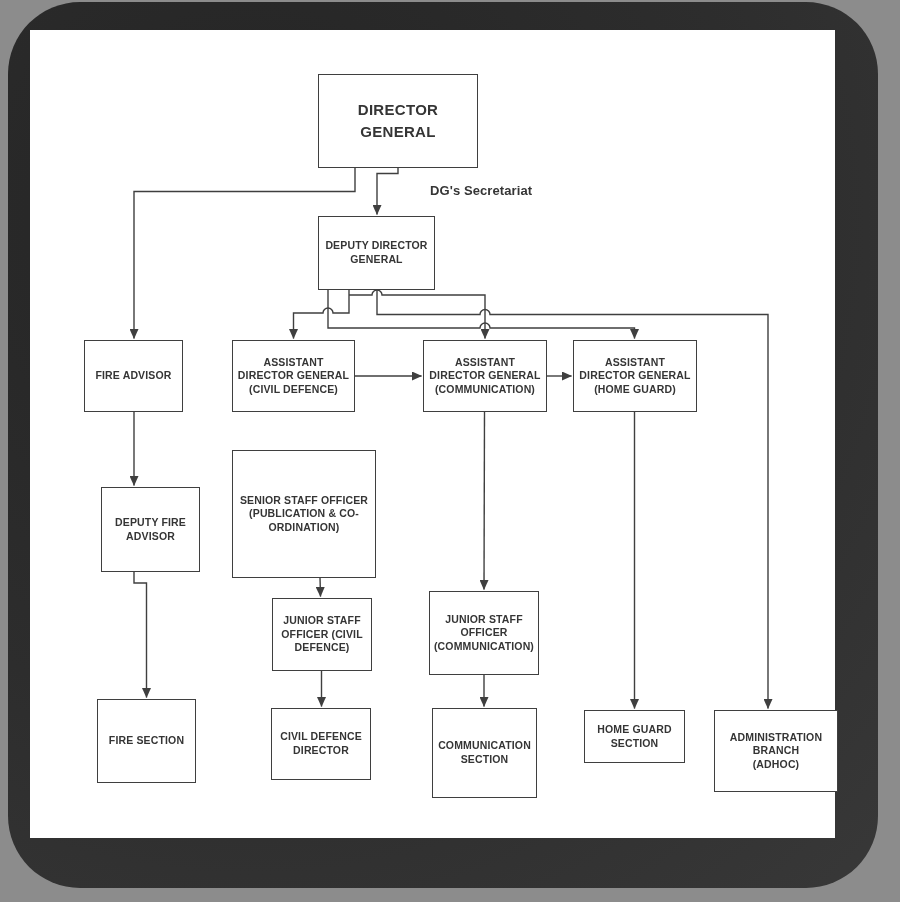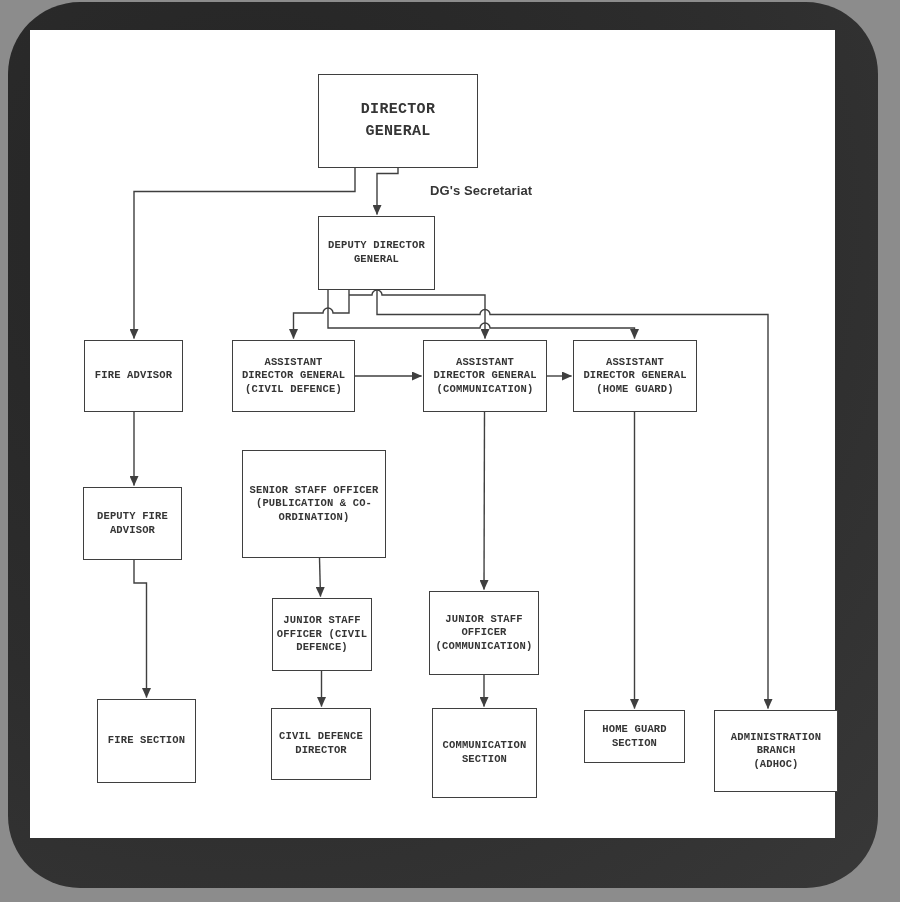--- a/index.html
+++ b/index.html
@@ -22,21 +22,20 @@
   svg.wires path.wire{fill:none;stroke:var(--line,#3f3f3f);stroke-width:1.4px;}
   .node{
     position:absolute;box-sizing:border-box;
     border:1.4px solid var(--box_border,#3f3f3f);
     background:var(--page,#ffffff);
     display:flex;align-items:center;justify-content:center;
     text-align:center;white-space:pre-line;
     font-weight:bold;font-size:10.5px;line-height:1.3;
     letter-spacing:.15px;color:var(--text,#353535);
     padding:0 2px;
-    font-family:Liberation Mono, monospace;
   }
   .node.dg{font-size:15px;line-height:1.45;letter-spacing:.3px;}
   .float-label{
     position:absolute;font-weight:bold;font-size:13px;
     color:var(--text,#353535);white-space:nowrap;letter-spacing:.1px;
   }
 </style>
 </head>
 <body>
 
@@ -95,26 +94,26 @@
 DIRECTOR GENERAL
 (COMMUNICATION)</span>
   </div>
 
   <div class="node" style="left:573px;top:340px;width:124px;height:72px">
     <span>ASSISTANT
 DIRECTOR GENERAL
 (HOME GUARD)</span>
   </div>
 
-  <div class="node" style="left:83px;top:487px;width:99px;height:73px">
+  <div class="node" style="left:101px;top:487px;width:99px;height:85px">
     <span>DEPUTY FIRE
 ADVISOR</span>
   </div>
 
-  <div class="node" style="left:242px;top:450px;width:144px;height:108px">
+  <div class="node" style="left:232px;top:450px;width:144px;height:128px">
     <span>SENIOR STAFF OFFICER
 (PUBLICATION &amp; CO-
 ORDINATION)</span>
   </div>
 
   <div class="node" style="left:272px;top:598px;width:100px;height:73px">
     <span>JUNIOR STAFF
 OFFICER (CIVIL
 DEFENCE)</span>
   </div>

